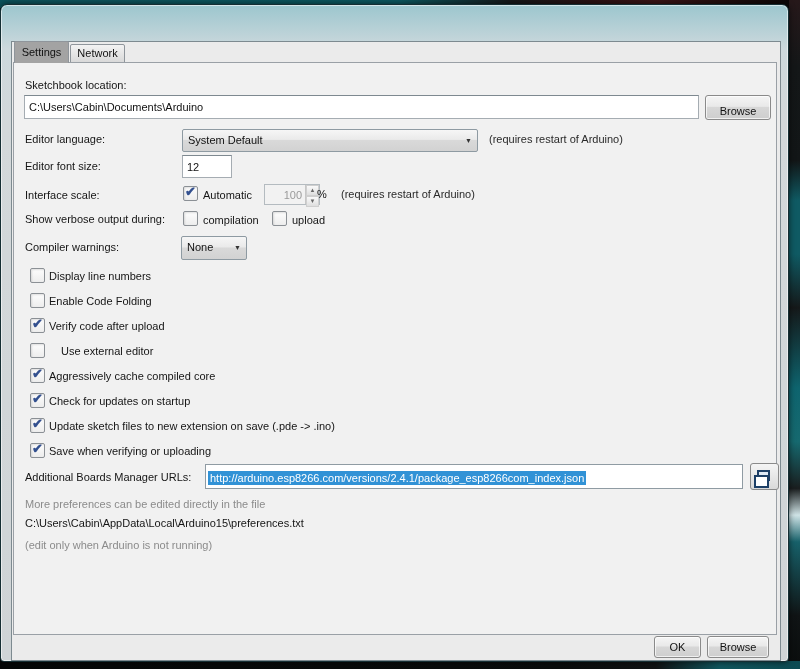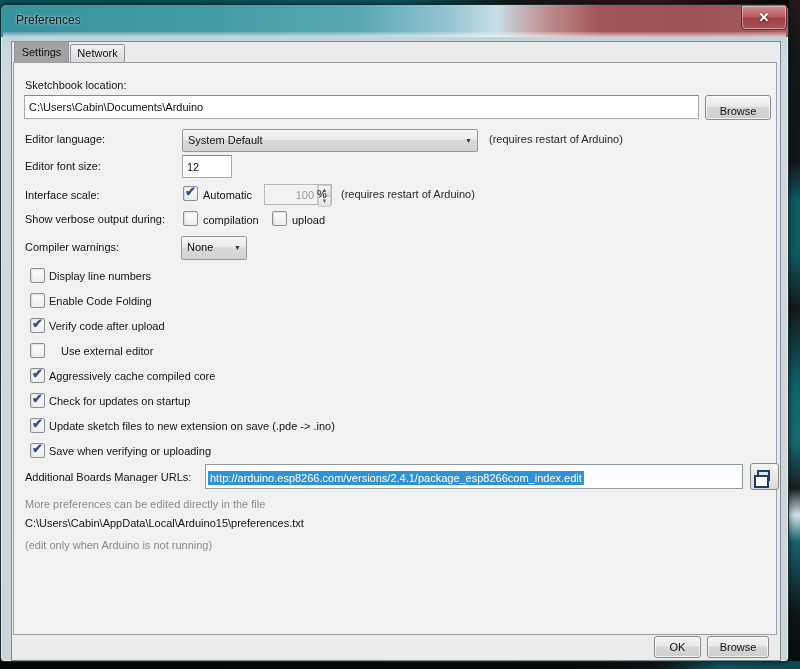--- a/index.html
+++ b/index.html
@@ -61,21 +61,21 @@
   .combo .arrow { position:absolute; right:5px; top:50%; transform:translateY(-55%);
     font-size:7px; color:#333; }
 
   .cb { position:absolute; width:15px; height:15px; background:linear-gradient(180deg,#fdfdfd,#ededed);
     border:1px solid #8b9095; border-radius:2px; cursor:pointer; z-index:4;
     box-shadow:inset 1px 1px 2px rgba(0,0,0,.12); }
   .cb .tick { display:none; position:absolute; left:1px; top:-3px; font-size:13px; color:#33508f;
     font-weight:bold; }
   .cb.on .tick { display:block; }
 
-  .spinner { position:absolute; width:68px; height:21px; background:#f2f2f2;
+  .spinner { position:absolute; width:56px; height:21px; background:#f2f2f2;
     border:1px solid #b4bbc0; z-index:4; display:flex; }
   .spinner .num { flex:1; font-size:11px; color:#9a9a9a; text-align:right; padding:4px 3px 0 0; }
   .spinner .arrows { width:14px; border-left:1px solid #c6c6c6; display:flex; flex-direction:column; }
   .spinner .arrows span { flex:1; font-size:6px; line-height:9px; color:#666; text-align:center;
     background:linear-gradient(180deg,#fafafa,#dedede); border:1px solid #cfcfcf; cursor:pointer; }
 
   .urlfield { position:absolute; left:205px; top:464px; width:538px; height:25px; background:#fff;
     border:1px solid #8f9ba3; z-index:4; padding:3px 2px; white-space:nowrap; overflow:hidden; }
   .urlfield .sel { display:inline-block; background:#3192d6; color:#fff; font-size:11px;
     padding:1px 2px; }
@@ -93,26 +93,20 @@
 </style>
 </head>
 <body>
 
 <div class="screen">
   <div class="bg-top"></div>
   <div class="bg-right"></div>
   <div class="bg-bottom"></div>
 
   <div class="dialog">
-    <div class="titlebar">
-      <span class="win-title">Preferences</span>
-      <div class="close-btn">
-        <span class="x">✕</span>
-      </div>
-    </div>
     <div class="client"></div>
   </div>
 
   <div class="tab active">Settings</div>
   <div class="tab inactive">Network</div>
   <div class="panel"></div>
 
   <div>
     <span class="lbl" style="left:25px; top:79px;">Sketchbook location:</span>
     <input class="tfield" style="left: 24px; top: 95px; width: 675px; height: 24px;" value="C:\Users\Cabin\Documents\Arduino">
@@ -202,21 +196,21 @@
 
     <div class="cb on" style="left:30px; top:443px;">
         <span class="tick">✔</span>
       </div>
     <span class="lbl" style="left:49px; top:445px;">Save when verifying or uploading</span>
   </div>
 
   <div>
     <span class="lbl" style="left:25px; top:471px;">Additional Boards Manager URLs:</span>
     <div class="urlfield">
-      <span class="sel">http://arduino.esp8266.com/versions/2.4.1/package_esp8266com_index.edit</span>
+      <span class="sel">http://arduino.esp8266.com/versions/2.4.1/package_esp8266com_index.json</span>
     </div>
     <div class="icon-btn">
       <span class="win-icon"></span>
     </div>
   </div>
 
   <div>
     <span class="lbl gray" style="left:25px; top:498px;">More preferences can be edited directly in the file</span>
     <span class="lbl" style="left:25px; top:517px;">C:\Users\Cabin\AppData\Local\Arduino15\preferences.txt</span>
     <span class="lbl gray" style="left:25px; top:539px;">(edit only when Arduino is not running)</span>

